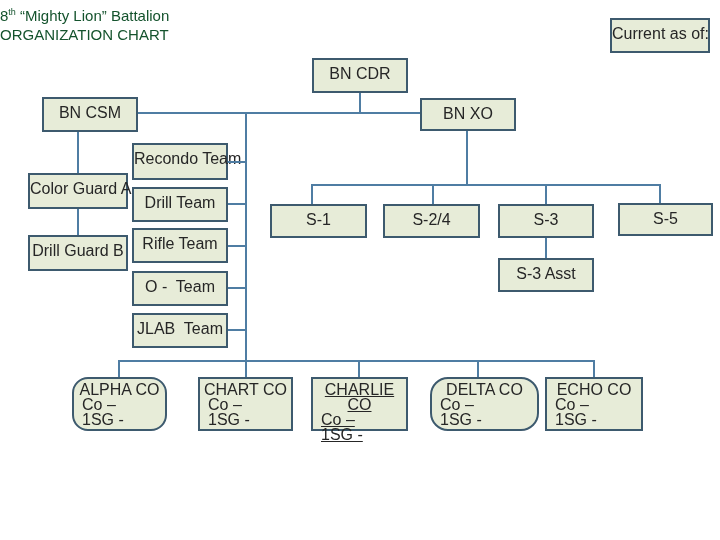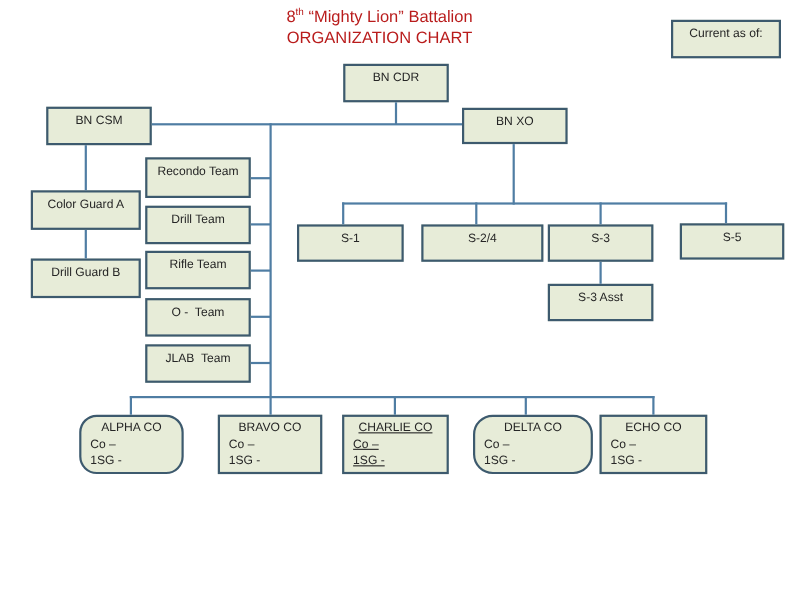--- a/index.html
+++ b/index.html
@@ -2,30 +2,30 @@
 <html><head>
 <meta charset="utf-8">
 <style>
   html,body{margin:0;padding:0;background:#ffffff;}
   .slide{
     position:relative;width:720px;height:540px;background:#ffffff;overflow:hidden;
     font-family:"Liberation Sans",sans-serif;color:#262626;
   }
   
   .title{
-    position:absolute;left:0;top:6px;width:690px;text-align:center;
-    font-size:15px;line-height:19px;color:#b91c1c;
+    position:absolute;left:0;top:6px;width:690px;text-align:left;
+    font-size:15px;line-height:19px;color:#14532d;
   }
   .title sup{font-size:9px;vertical-align:super;line-height:0;}
   .title .t-rest{white-space:pre;}
   
   .node{
     position:absolute;box-sizing:border-box;
     background:#e7ecd8;border:2px solid #3d5a6e;
-    font-size:11px;text-align:center;padding-top:5px;
+    font-size:16px;text-align:center;padding-top:5px;
   }
   .node .lbl{white-space:pre;}
   
   .company{padding-top:3px;}
   .company .c-name{text-align:center;line-height:15px;}
   .company .c-line{text-align:left;padding-left:8px;line-height:15px;}
   
   .conn{position:absolute;background:#4f7da3;}
   
   .n-current{left:610px;top:18px;width:100px;height:35px;}
@@ -33,21 +33,21 @@
   .n-bncsm  {left:42px; top:97px;width:96px;height:35px;}
   .n-bnxo   {left:420px;top:98px;width:96px;height:33px;}
   .n-cga    {left:28px; top:173px;width:100px;height:36px;}
   .n-cgb    {left:28px; top:235px;width:100px;height:36px;}
   .n-recondo{left:132px;top:143px;width:96px;height:37px;}
   .n-drill  {left:132px;top:187px;width:96px;height:35px;}
   .n-rifle  {left:132px;top:228px;width:96px;height:35px;}
   .n-oteam  {left:132px;top:271px;width:96px;height:35px;}
   .n-jlab   {left:132px;top:313px;width:96px;height:35px;}
   .n-s1     {left:270px;top:204px;width:97px;height:34px;}
-  .n-s24    {left:383px;top:204px;width:111px;height:34px;}
+  .n-s24    {left:383px;top:204px;width:97px;height:34px;}
   .n-s3     {left:498px;top:204px;width:96px;height:34px;}
   .n-s5     {left:618px;top:203px;width:95px;height:33px;}
   .n-s3asst {left:498px;top:258px;width:96px;height:34px;}
   .n-alpha  {left:72px; top:377px;width:95px;height:54px;border-radius:16px;}
   .n-bravo  {left:198px;top:377px;width:95px;height:54px;}
   .n-charlie{left:311px;top:377px;width:97px;height:54px;text-decoration:underline;}
   .n-delta  {left:430px;top:377px;width:109px;height:54px;border-radius:18px;}
   .n-echo   {left:545px;top:377px;width:98px;height:54px;}
   
   .c-bncdr-v {left:359px;top:93px;width:2px;height:20px;}
@@ -135,21 +135,21 @@
   <div class="node n-s3asst">
     <span class="lbl">S-3 Asst</span>
   </div>
 
   <div class="node company n-alpha">
     <div class="c-name">ALPHA CO</div>
     <div class="c-line">Co –</div>
     <div class="c-line">1SG -</div>
   </div>
   <div class="node company n-bravo">
-    <div class="c-name">BRAVO CO</div>
+    <div class="c-name">CHART CO</div>
     <div class="c-line">Co –</div>
     <div class="c-line">1SG -</div>
   </div>
   <div class="node company n-charlie">
     <div class="c-name">CHARLIE CO</div>
     <div class="c-line">Co –</div>
     <div class="c-line">1SG -</div>
   </div>
   <div class="node company n-delta">
     <div class="c-name">DELTA CO</div>

